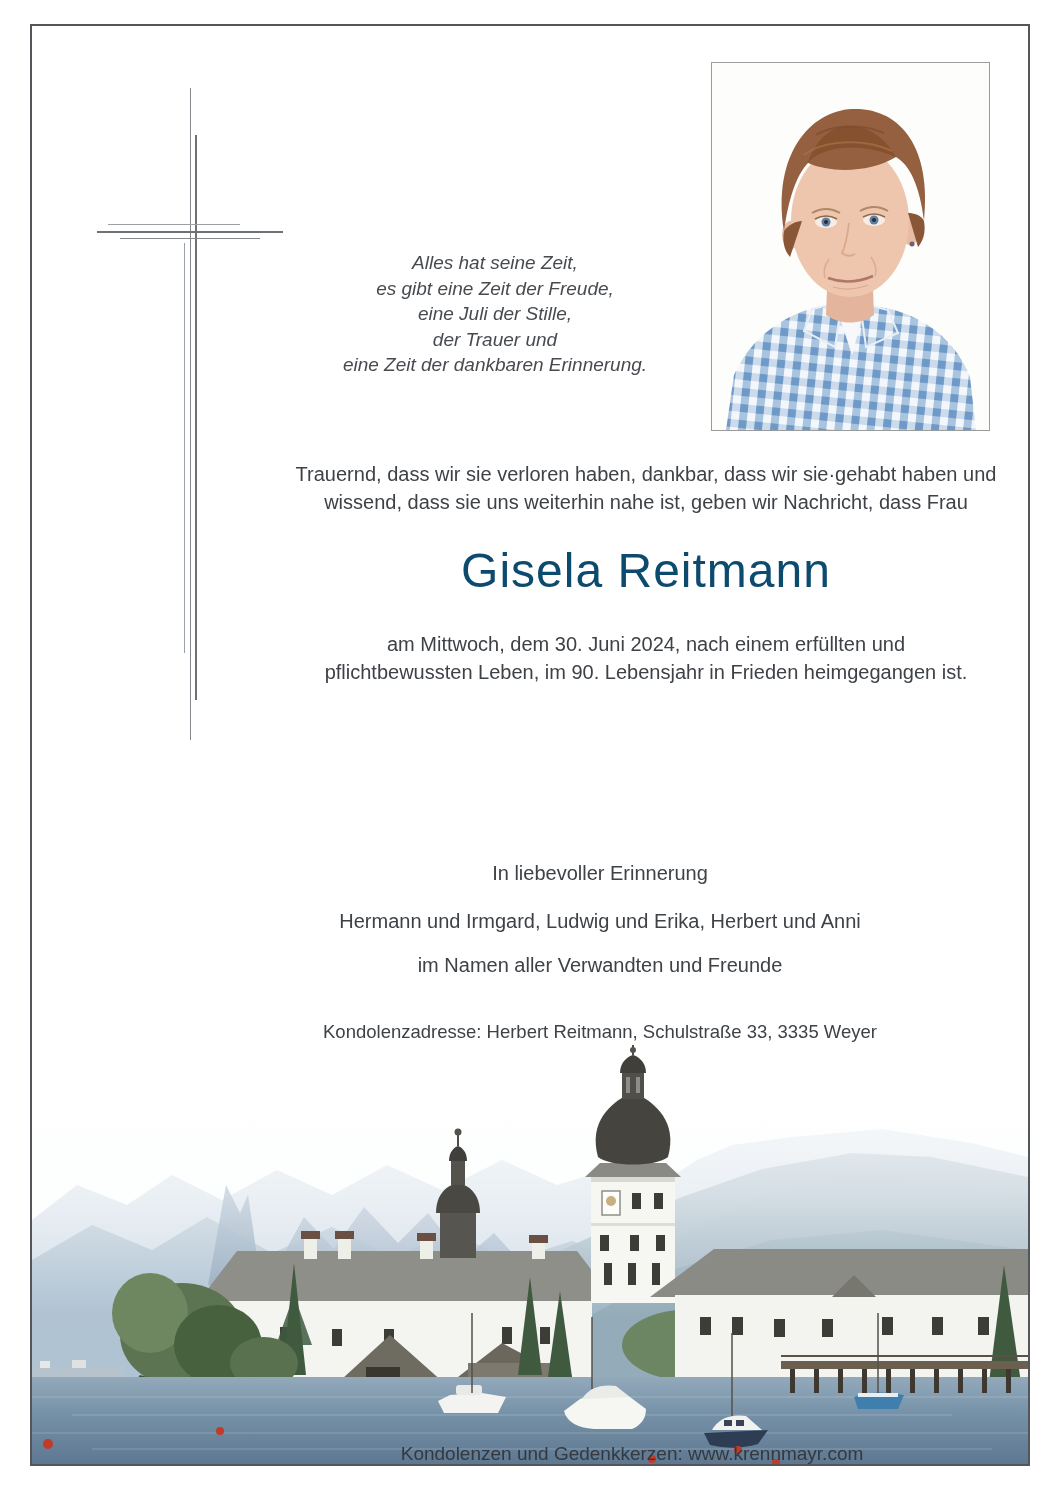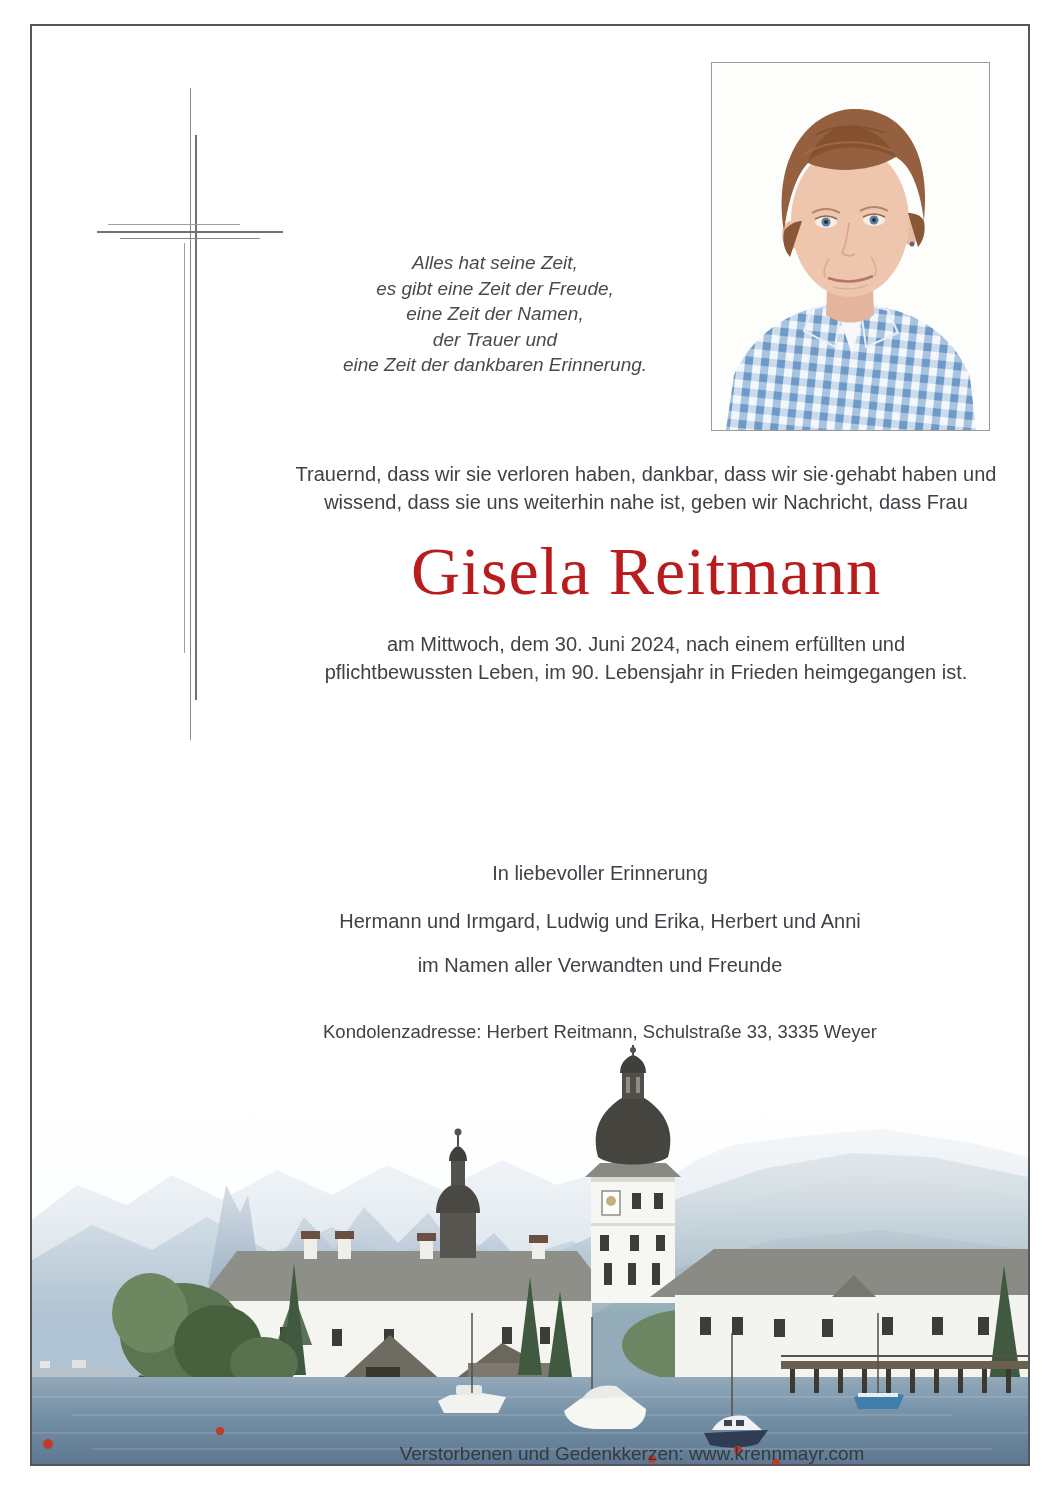--- a/index.html
+++ b/index.html
@@ -30,22 +30,22 @@
   
   .portrait{
     position:absolute;left:711px;top:62px;width:277px;height:367px;
     border:1px solid #9b9b9b;background:#fdfdfd;box-sizing:content-box;
   }
   .portrait svg{display:block;}
   
   .center-col{position:absolute;text-align:center;margin-left:13px;}
   .intro{left:278px;top:460px;width:710px;font-size:20px;line-height:28px;}
   .name{
-    left:278px;top:534px;width:710px;font-size:68px;line-height:74px;
-    font-weight:400;color:#b91c1c;letter-spacing:1px;font-family:Liberation Serif, serif;
+    left:278px;top:534px;width:710px;font-size:48px;line-height:74px;
+    font-weight:400;color:#0c4a6e;letter-spacing:1px;
   }
   .passing{left:278px;top:630px;width:710px;font-size:20px;line-height:28px;}
   .farewell{left:278px;top:703px;width:710px;font-size:20px;line-height:28px;}
   .memorial-heading{left:232px;top:860px;width:710px;font-size:20px;line-height:26px;}
   .mourners{left:232px;top:908px;width:710px;font-size:20px;line-height:26px;}
   .closing{left:232px;top:952px;width:710px;font-size:20px;line-height:26px;}
   .condolence{left:232px;top:1020px;width:710px;font-size:18.5px;line-height:24px;}
   
   .lake-photo{
     position:absolute;left:32px;top:1045px;width:996px;height:419px;
@@ -69,21 +69,21 @@
     <div class="line cross-v2"></div>
     <div class="line cross-v3"></div>
     <div class="line cross-h1"></div>
     <div class="line cross-h2"></div>
     <div class="line cross-h3"></div>
   </div>
 
   <div class="poem">
     <div>Alles hat seine Zeit,</div>
     <div>es gibt eine Zeit der Freude,</div>
-    <div>eine Zeit der Namen,</div>
+    <div>eine Juli der Stille,</div>
     <div>der Trauer und</div>
     <div>eine Zeit der dankbaren Erinnerung.</div>
   </div>
 
   <div class="portrait">
     <svg width="277" height="367" viewBox="0 0 277 367" xmlns="http://www.w3.org/2000/svg">
       <defs>
         <pattern id="gingham" width="16" height="16" patternUnits="userSpaceOnUse" patternTransform="rotate(6)">
           <rect width="16" height="16" fill="#f3f7fb"></rect>
           <rect x="0" y="0" width="8" height="16" fill="#a9c4df"></rect>
@@ -329,16 +329,16 @@
       </g>
 
       <g fill="#c23a28">
         <circle cx="16" cy="399" r="5"></circle>
           <circle cx="188" cy="386" r="4"></circle>
         <circle cx="620" cy="414" r="4"></circle>
           <circle cx="706" cy="405" r="4"></circle>
           <circle cx="744" cy="418" r="4"></circle>
       </g>
     </svg>
-    <div class="photo-caption">Verstorbenen und Gedenkkerzen: www.krennmayr.com</div>
+    <div class="photo-caption">Kondolenzen und Gedenkkerzen: www.krennmayr.com</div>
   </div>
 
 </div>
 
 </body></html>

